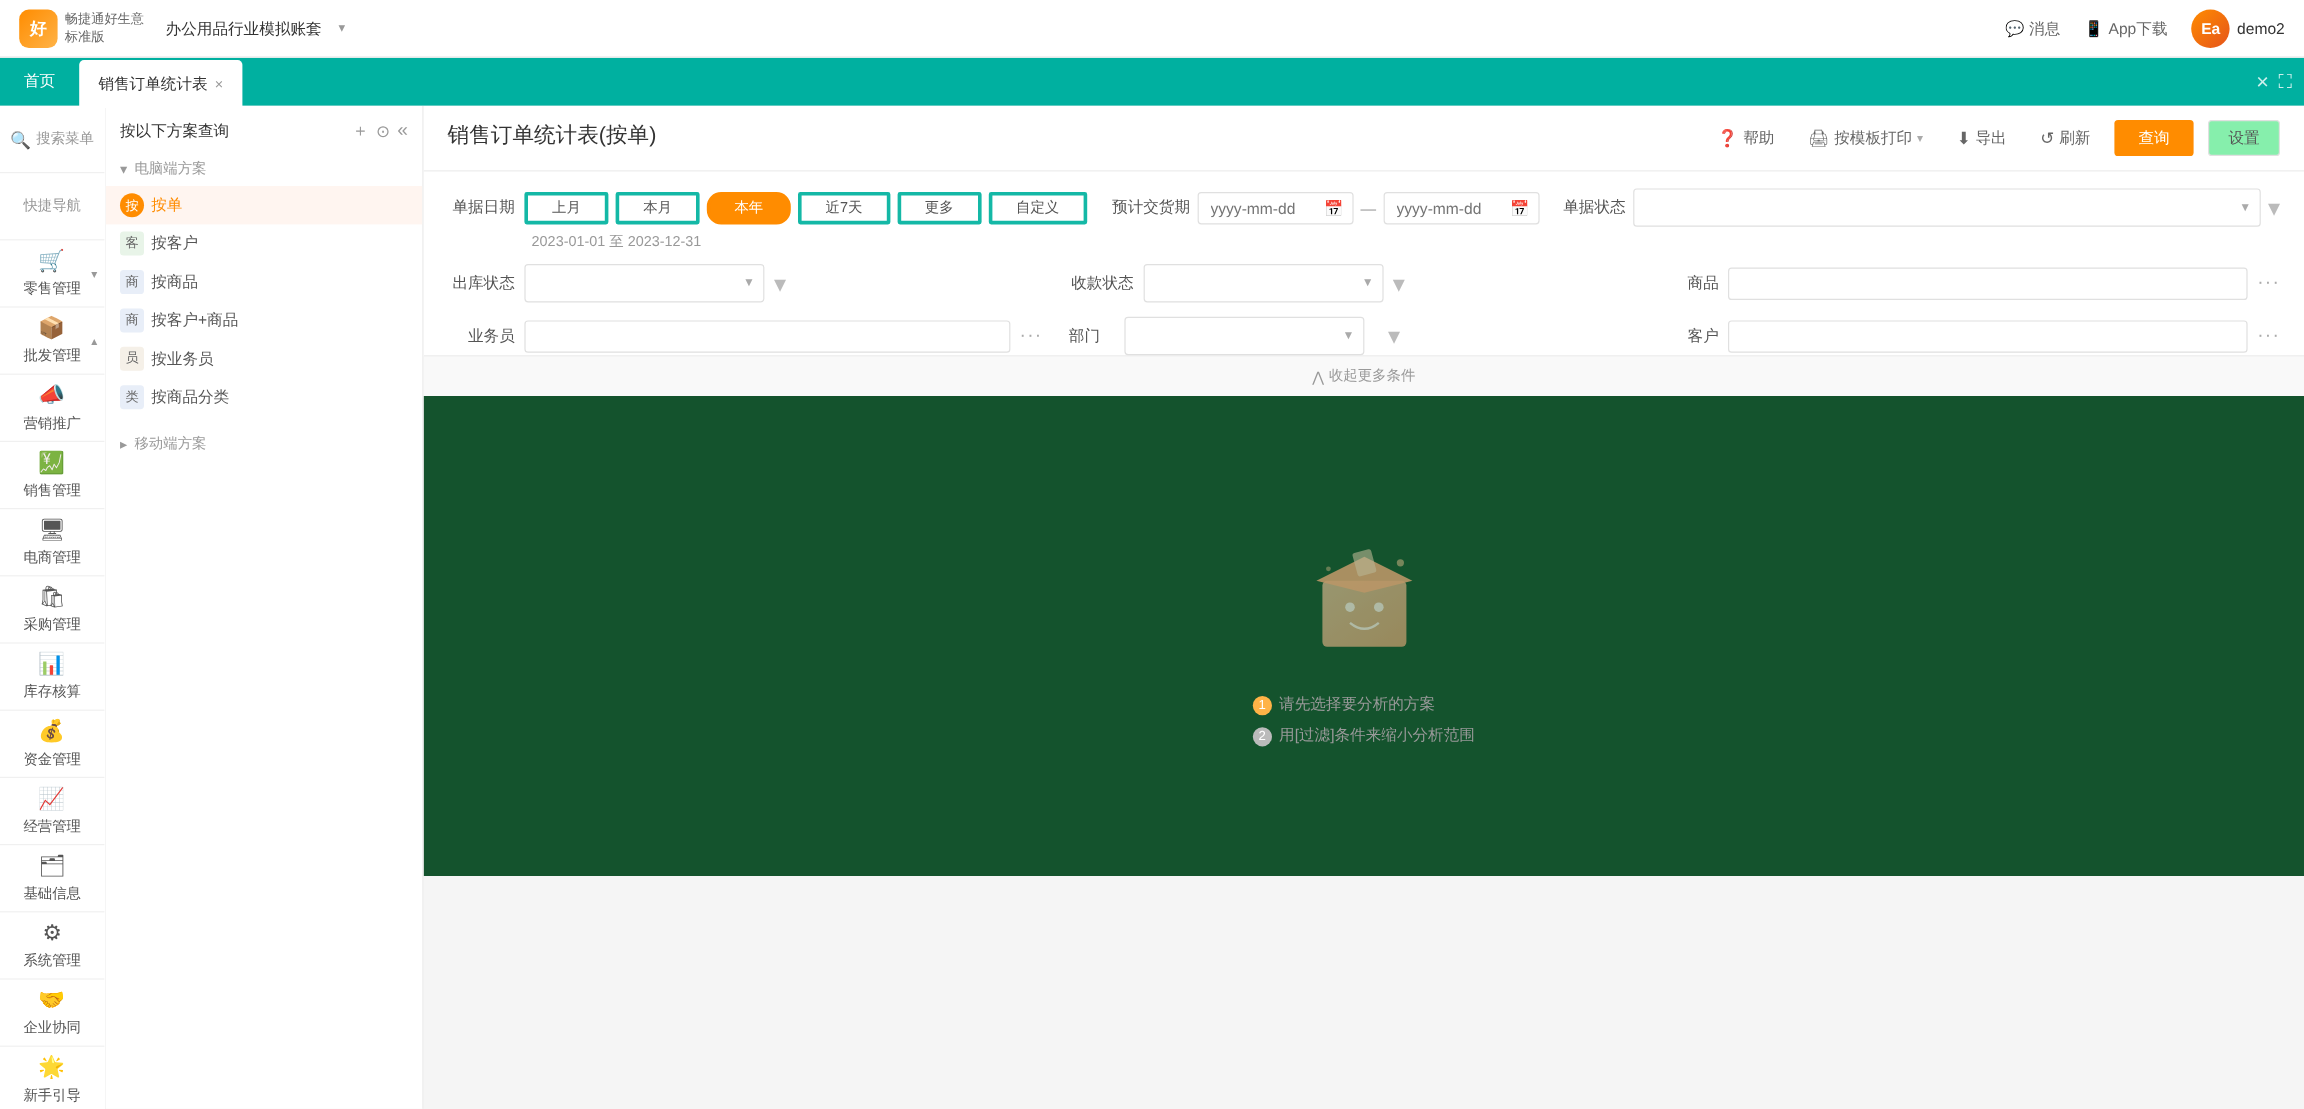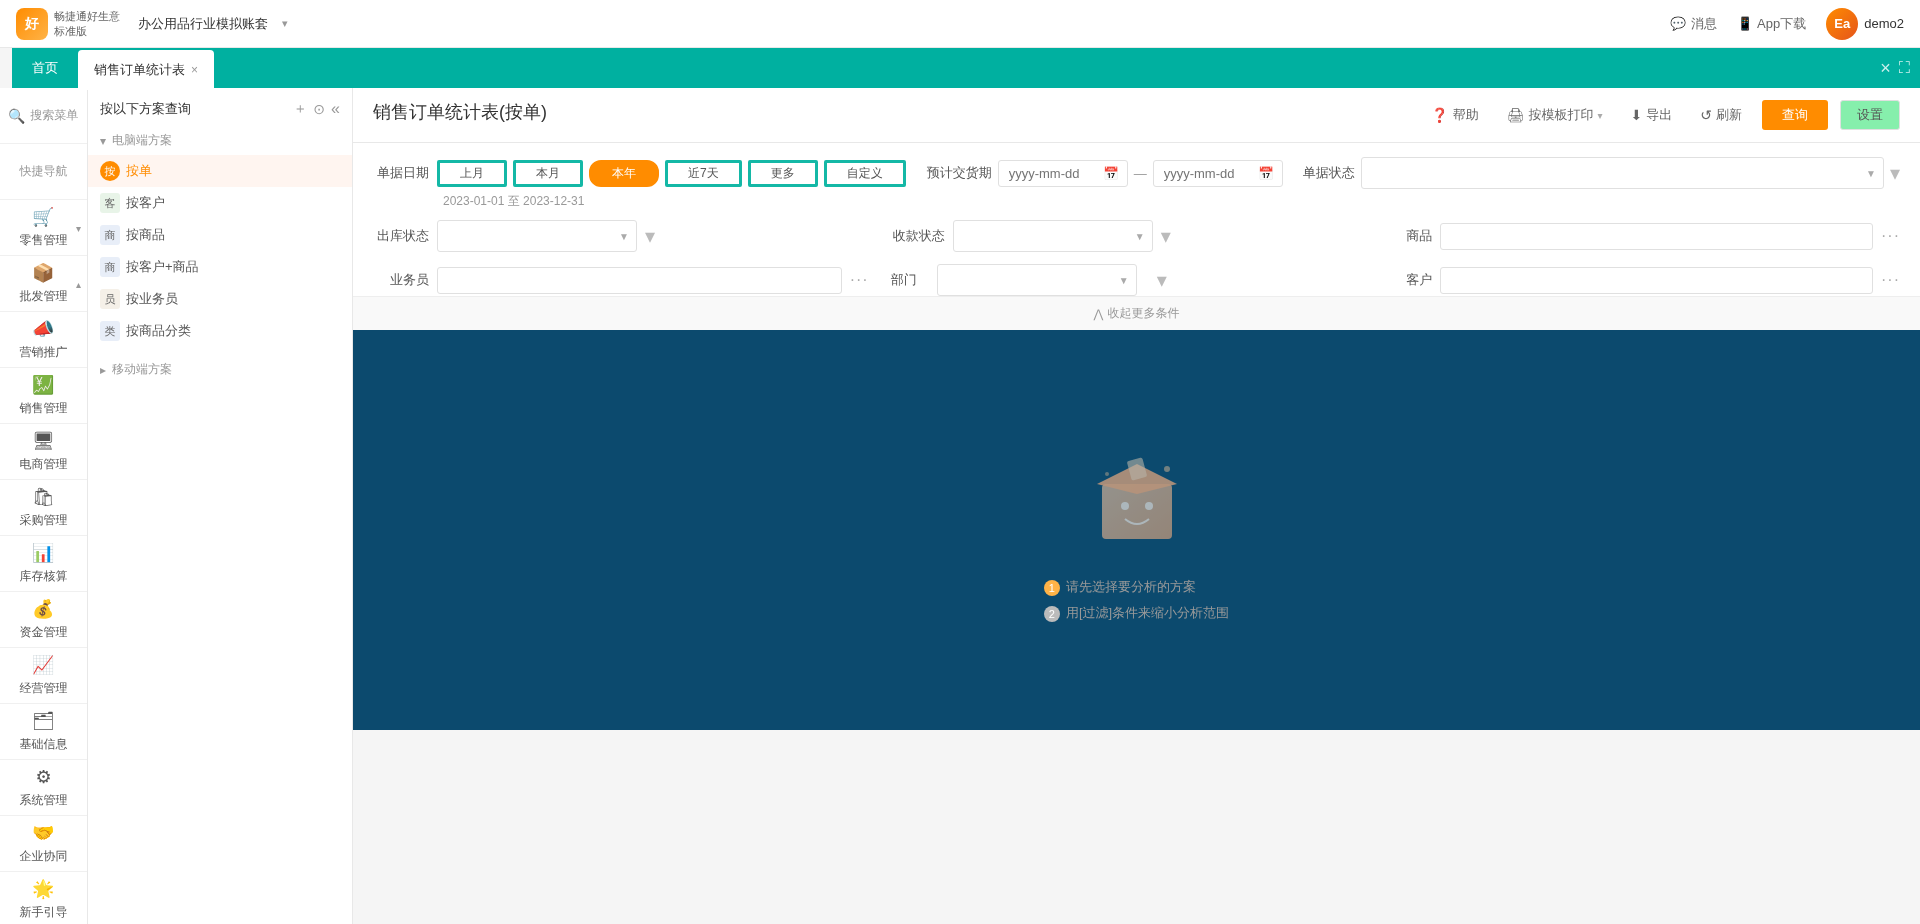--- a/index.html
+++ b/index.html
@@ -42,21 +42,21 @@
     .user-name { font-size: 13px; color: #333; cursor: pointer; }
 
     
     .tab-bar {
       height: 40px;
       background: #00b0a0;
       display: flex;
       align-items: center;
       padding: 0 0;
       position: fixed;
-      top: 48px; left: 12px; right: 0;
+      top: 48px; left: 0; right: 0;
       z-index: 99;
     }
     .tab-home {
       height: 40px;
       padding: 0 20px;
       display: flex;
       align-items: center;
       color: #fff;
       cursor: pointer;
       font-size: 13px;
@@ -270,21 +270,21 @@
       gap: 4px;
     }
 
     
     .empty-state {
       display: flex;
       flex-direction: column;
       align-items: center;
       justify-content: center;
       padding: 80px 20px;
-      background: #0c4a6e;
+      background: #14532d;
       min-height: 400px;
     }
     .empty-icon {
       width: 120px;
       height: 120px;
       margin-bottom: 20px;
       opacity: 0.7;
     }
     .empty-tips { list-style: none; color: #999; font-size: 13px; line-height: 2; }
     .empty-tips li::before { content: ''; display: inline-block; width: 16px; height: 16px; border-radius: 50%; background: #e0e0e0; margin-right: 6px; vertical-align: middle; font-size: 11px; text-align: center; line-height: 16px; color: #fff; }

